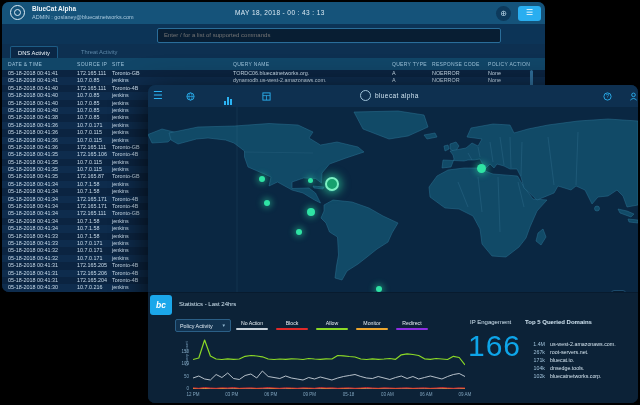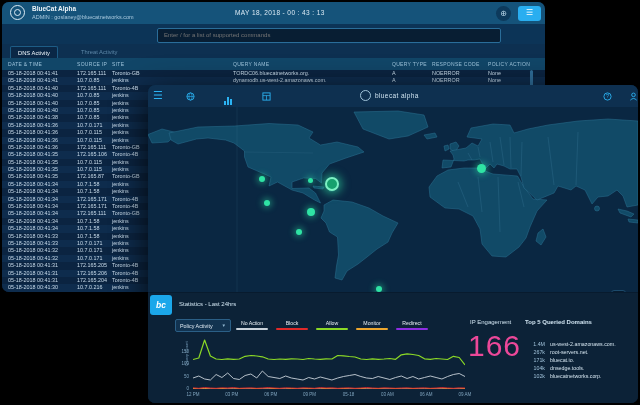--- a/index.html
+++ b/index.html
@@ -76,21 +76,21 @@
   .leg .ll{display:block;font-size:5.2px;color:#e6edf3;}
   .leg .lb{display:block;height:2px;margin-top:2px;border-radius:1px;}
   #ylab{position:absolute;left:18px;top:58px;width:40px;font-size:4.3px;color:#6f94b0;
         transform:rotate(-90deg);transform-origin:center;text-align:center;}
   #yticks{position:absolute;left:28px;top:46px;width:13px;height:50px;}
   #yticks span{position:absolute;right:0;font-size:4.5px;color:#7fa3bd;}
   #chart{position:absolute;left:45px;top:46px;width:272px;height:50px;}
   #xticks{position:absolute;left:45px;top:99px;width:272px;height:8px;}
   #xticks span{position:absolute;width:28px;margin-left:-14px;text-align:center;font-size:4.5px;color:#7fa3bd;}
   #ip-label{position:absolute;left:322px;top:26px;font-size:6px;color:#cfe3f0;}
-  #ip-value{position:absolute;left:320px;top:36px;font-size:30px;font-weight:300;color:#ec4899;letter-spacing:1px;}
+  #ip-value{position:absolute;left:320px;top:36px;font-size:30px;font-weight:300;color:#0ea5e9;letter-spacing:1px;}
   #dom-title{position:absolute;left:377px;top:26px;font-size:6px;font-weight:bold;color:#cfe3f0;}
   #dom-list{position:absolute;left:375px;top:44px;}
   .dom-row{height:8px;line-height:8px;white-space:nowrap;}
   .dom-count{display:inline-block;width:22px;text-align:right;font-size:5.3px;color:#9fc0d8;margin-right:5px;}
   .dom-name{font-size:5.3px;color:#d5e5f0;}
   .icon-bars i{display:inline-block;width:2px;background:#2bb3f3;margin:0 .5px;vertical-align:bottom;}
 </style>
 </head>
 <body>
 

